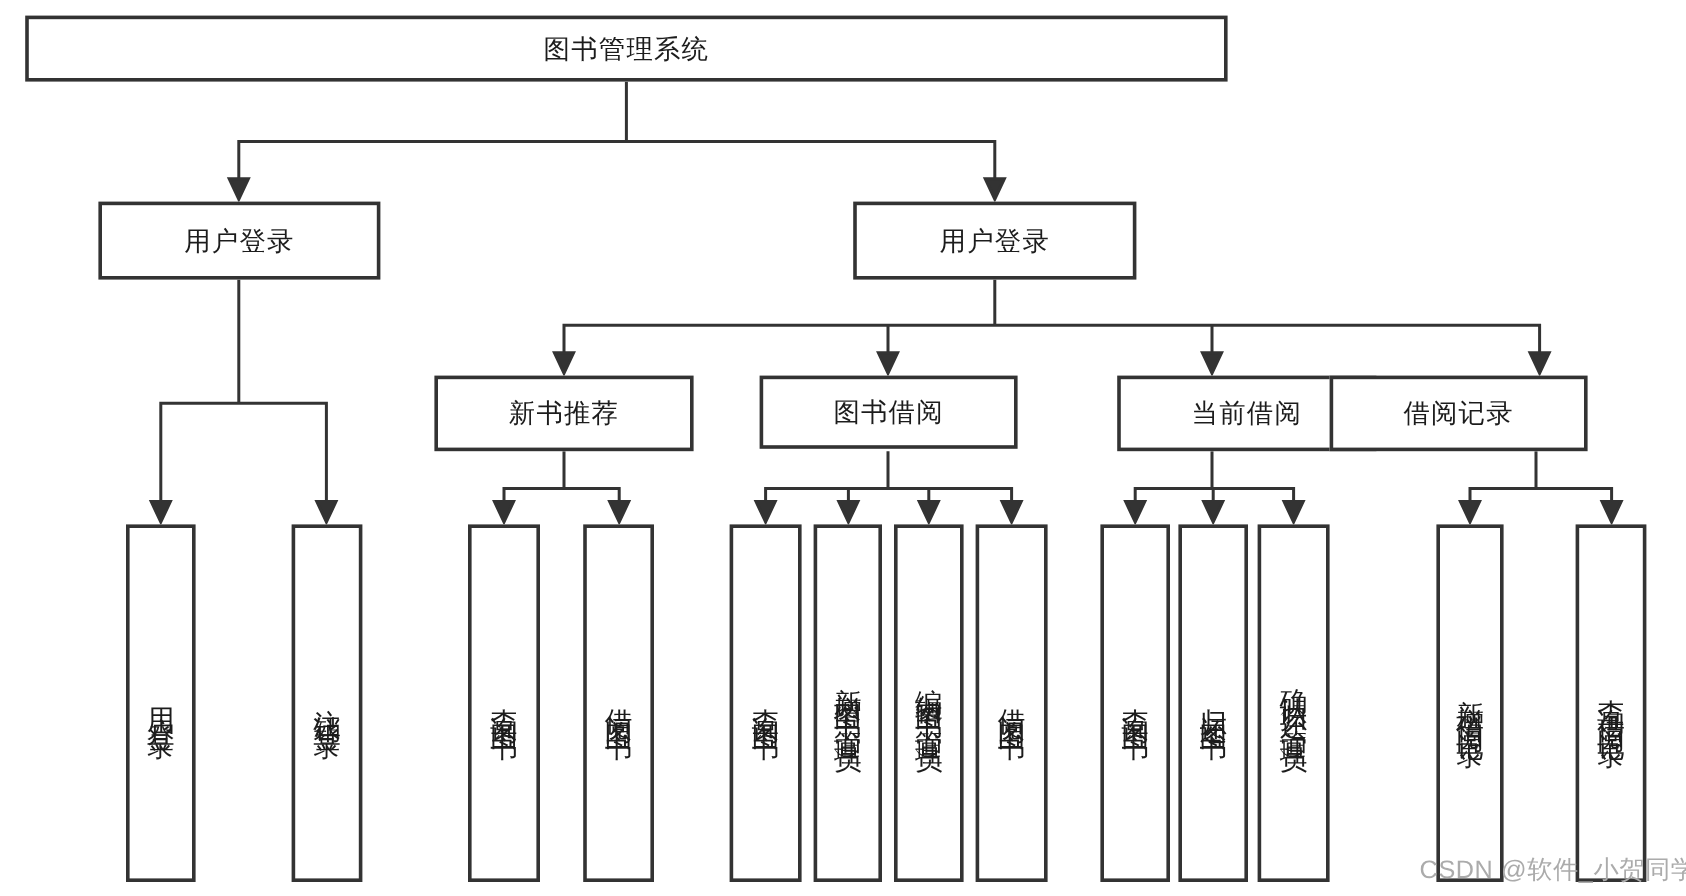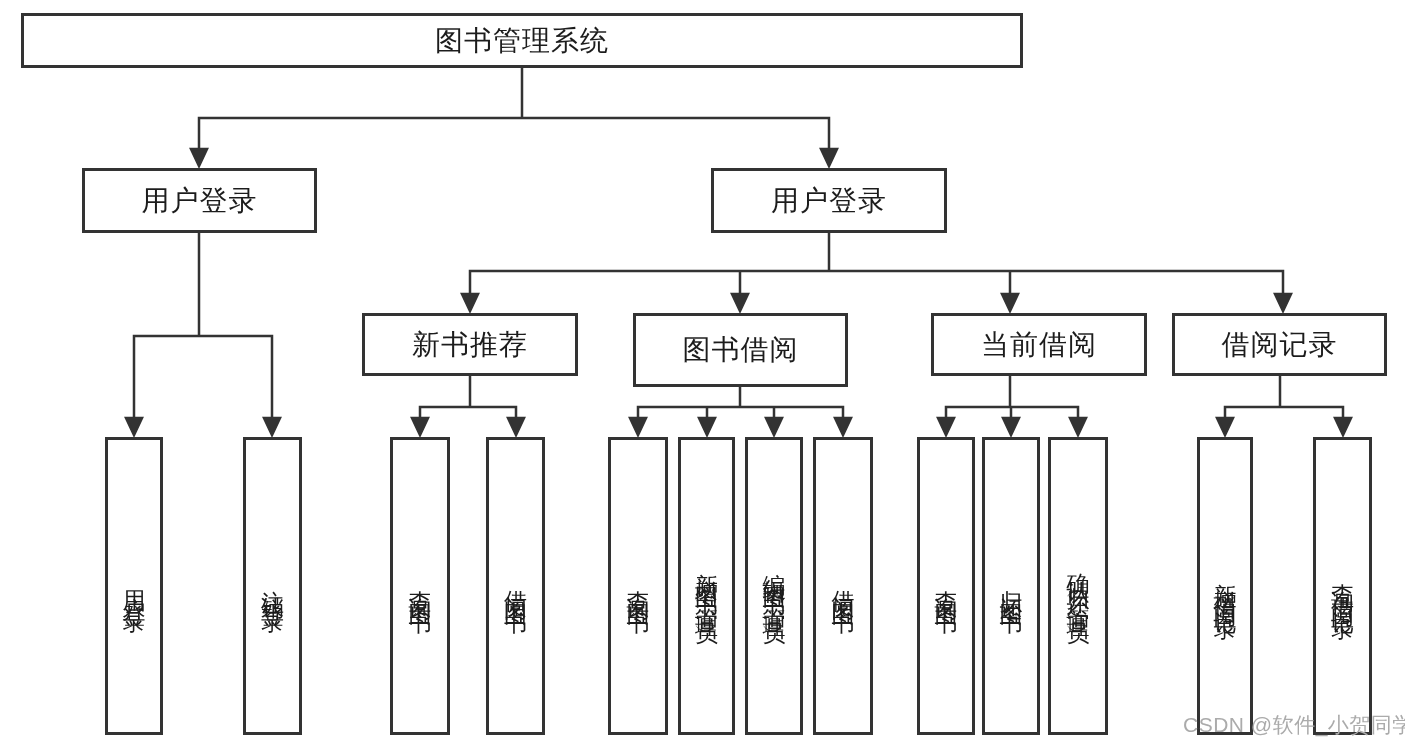--- a/index.html
+++ b/index.html
@@ -14,21 +14,21 @@
   .node{
     position:absolute;
     box-sizing:border-box;
     border:3px solid #333333;
     background:#ffffff;
     display:flex;
     align-items:center;
     justify-content:center;
     color:#1c1c1c;
   }
-  .hbox{font-size:28px;letter-spacing:1px;}
+  .hbox{font-size:22px;letter-spacing:1px;}
   .vbox{font-size:23px;}
   .vbox .vtext{
     writing-mode:vertical-rl;
     letter-spacing:7px;
     line-height:1;
     text-align:center;
   }
   .watermark{
     position:absolute;
     left:1183px;top:711px;
@@ -102,27 +102,27 @@
   <div class="node hbox" style="left:82px;top:168px;width:235px;height:65px;">
     <span>用户登录</span>
   </div>
   <div class="node hbox" style="left:711px;top:168px;width:236px;height:65px;">
     <span>用户登录</span>
   </div>
 
   <div class="node hbox" style="left:362px;top:313px;width:216px;height:63px;text-align:center;">
     <span>新书推荐</span>
   </div>
-  <div class="node hbox" style="left:633px;top:313px;width:215px;height:74px;">
+  <div class="node hbox" style="left:633px;top:313px;width:215px;height:61px;">
     <span>图书借阅</span>
   </div>
   <div class="node hbox" style="left:903px;top:313px;width:216px;height:63px;margin-left:28px;">
     <span>当前借阅</span>
   </div>
-  <div class="node hbox" style="left:1172px;top:313px;width:215px;height:63px;">
+  <div class="node hbox" style="left:1108px;top:313px;width:215px;height:63px;">
     <span>借阅记录</span>
   </div>
 
   <div class="node vbox" style="left:105px;top:437px;width:58px;height:298px;">
     <span class="vtext">用户登录</span>
   </div>
   <div class="node vbox" style="left:243px;top:437px;width:59px;height:298px;">
     <span class="vtext">注销登录</span>
   </div>
 

